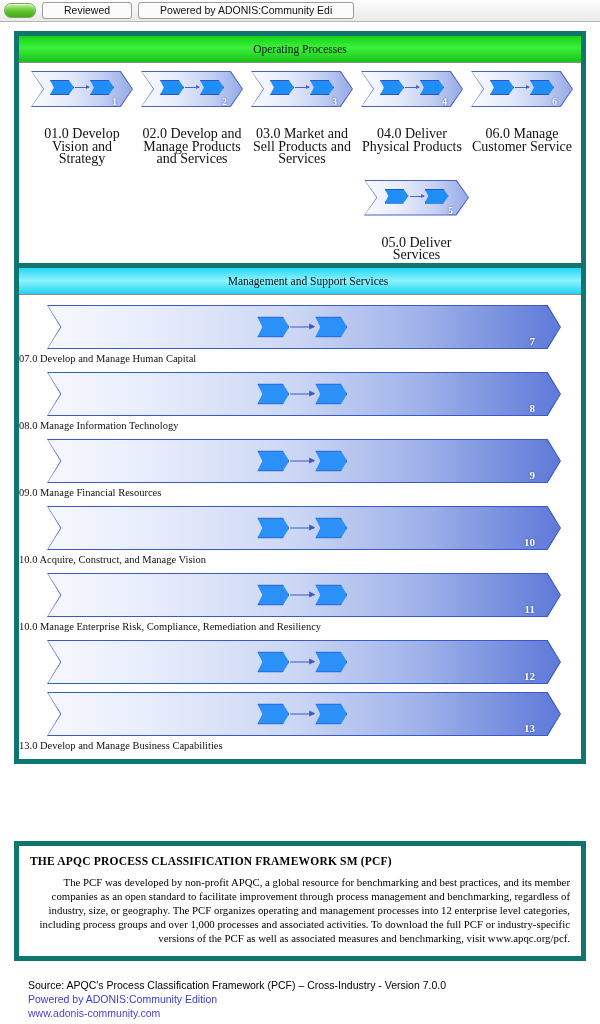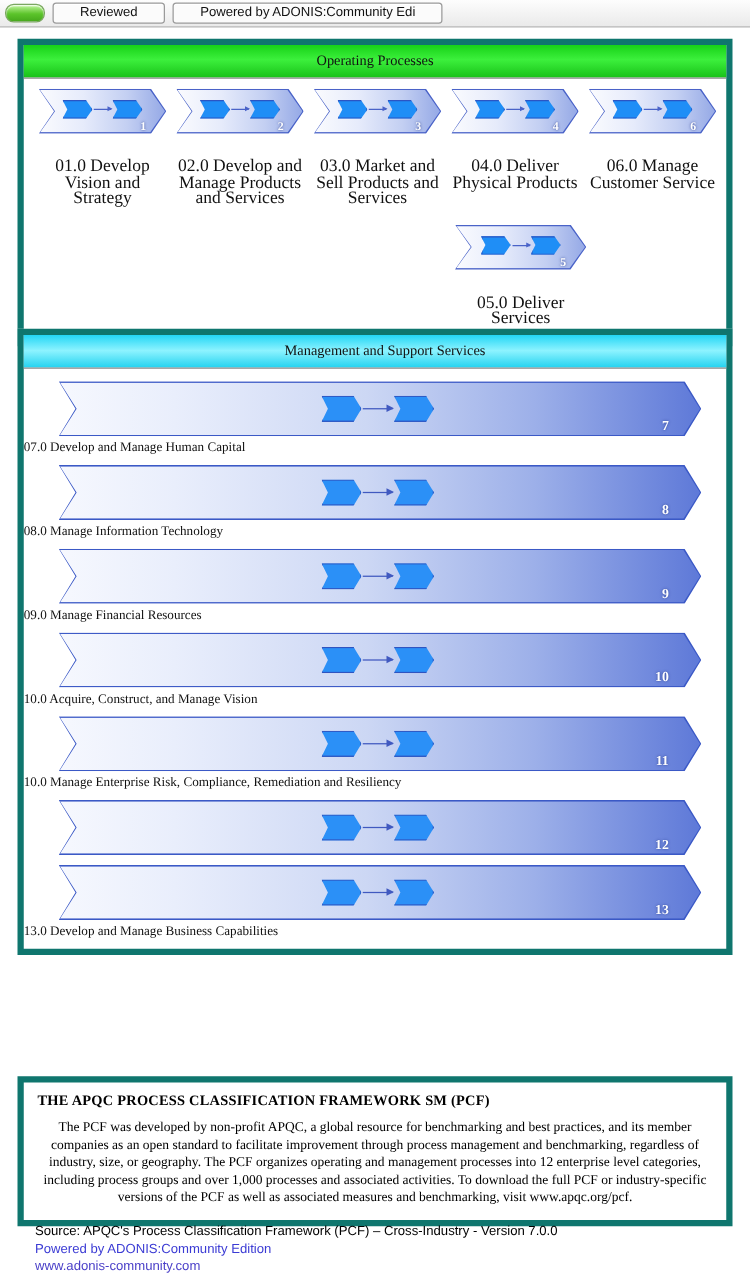--- a/index.html
+++ b/index.html
@@ -126,21 +126,21 @@
     border-left:6px solid #4059c0;
     border-top:3.5px solid transparent;border-bottom:3.5px solid transparent;
   }
   .mg-label{text-align:left;font-size:10.5px;margin-top:4px;color:#111;}
 
   
   .desc{padding:9px 11px 11px 11px;}
   .desc h2{
     margin:0 0 8px 0;font-size:11.5px;font-weight:bold;letter-spacing:.2px;color:#000;
   }
-  .desc p{margin:0;font-size:10.8px;line-height:14px;text-align:center;color:#000;}
+  .desc p{margin:0;font-size:10.8px;line-height:14px;text-align:right;color:#000;}
 
   
   .footer{position:absolute;left:2px;font-size:10.5px;line-height:14px;}
   .f-src{color:#000;}
   .f-pow{color:#3b3bd4;}
   .f-url{color:#4a3fc8;}
 </style>
 </head>
 <body>
 
@@ -344,21 +344,21 @@
           <div class="big-arrow"></div>
         </div>
         <div class="bar-badge">13</div>
       </div>
       <div class="mg-label">13.0 Develop and Manage Business Capabilities</div>
     </div>
 
   </div>
 </div>
 
-<div class="panel" style="top:841px;margin-top:20px;">
+<div class="panel" style="top:841px;">
   <div class="desc">
     <h2>THE APQC PROCESS CLASSIFICATION FRAMEWORK SM  (PCF)</h2>
     <p>The PCF was developed by non-profit APQC, a global resource for benchmarking and best practices, and its member companies as an open standard to facilitate improvement through process management and benchmarking, regardless of industry, size, or geography. The PCF organizes operating and management processes into 12 enterprise level categories, including process groups and over 1,000 processes and associated activities. To download the full PCF or industry-specific versions of the PCF as well as associated measures and benchmarking, visit www.apqc.org/pcf.</p>
   </div>
 </div>
 
 <div class="footer" style="top:978px;margin-left:26px;">
   <div class="f-src">Source: APQC's Process Classification Framework (PCF) – Cross-Industry - Version 7.0.0</div>
   <div class="f-pow">Powered by ADONIS:Community Edition</div>
   <div class="f-url">www.adonis-community.com</div>

